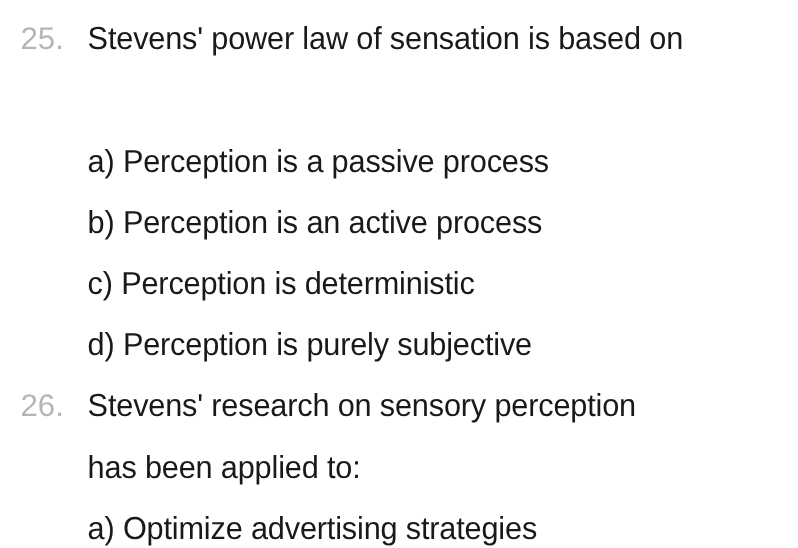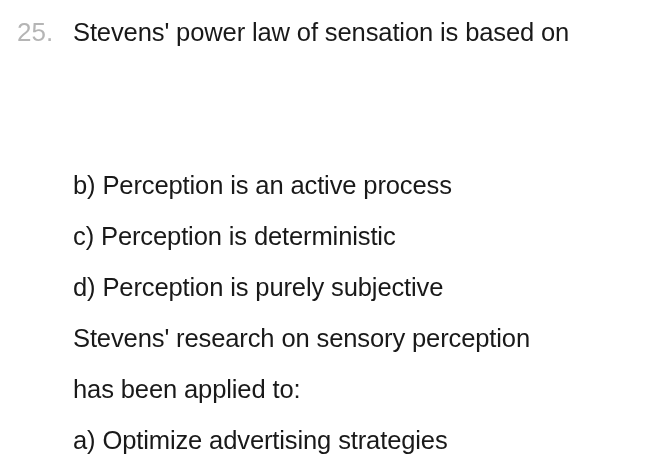--- a/index.html
+++ b/index.html
@@ -61,37 +61,42 @@
 <body>
 
 <div id="quiz-page">
 
   <div class="line" style="top:7px;">
     <span class="marker">25.</span>
     <span class="body-text">Stevens' power law of sensation is based on</span>
   </div>
 
 
+  <div class="line" style="top:109px;">
+    <span class="marker"></span>
+    <span class="body-text">a) Perception is a passive process</span>
+  </div>
 
   <div class="line" style="top:160px;">
     <span class="marker"></span>
     <span class="body-text">b) Perception is an active process</span>
   </div>
 
   <div class="line" style="top:262px;">
     <span class="marker"></span>
     <span class="body-text">d) Perception is purely subjective</span>
   </div>
 
   <div class="line" style="top:211px;">
     <span class="marker"></span>
     <span class="body-text">c) Perception is deterministic</span>
   </div>
 
   <div class="line" style="top:313px;">
+    <span class="marker">26.</span>
     <span class="body-text">Stevens' research on sensory perception</span>
   </div>
 
   <div class="line" style="top:364px;padding-left:41px;">
     <span class="marker"></span>
     <span class="body-text">has been applied to:</span>
   </div>
 
   <div class="line" style="top:415px;">
     <span class="marker"></span>

